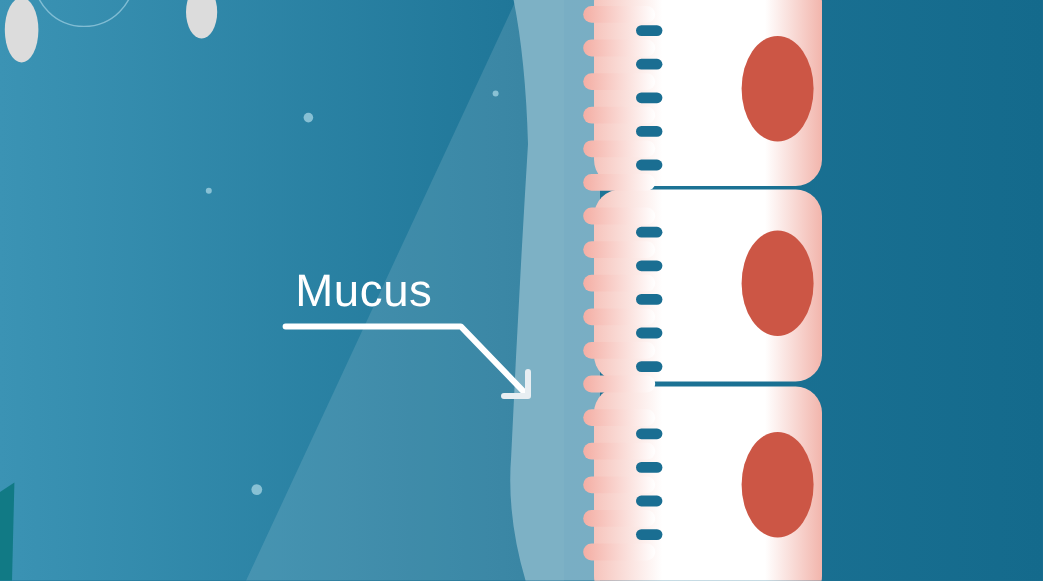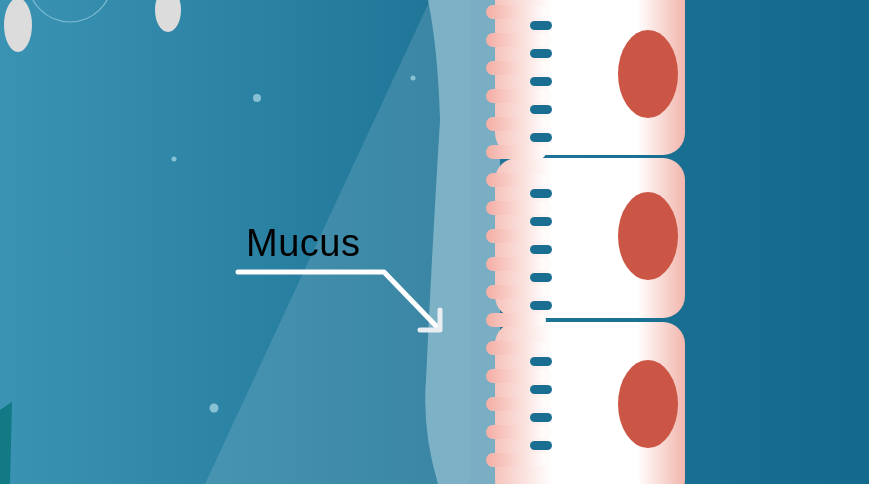--- a/index.html
+++ b/index.html
@@ -1,18 +1,18 @@
 <!DOCTYPE html>
 <html><head>
 <meta charset="utf-8">
 <style>
   html,body{margin:0;padding:0;}
   body{width:869px;height:484px;overflow:hidden;position:relative;background:#1d7192;font-family:"Liberation Sans",sans-serif;}
   svg{position:absolute;left:0;top:0;}
-  .label{position:absolute;left:246px;top:222px;font-size:38px;color:#000000;letter-spacing:0.5px;}
+  .label{position:absolute;left:246px;top:222px;font-size:38px;color:#ffffff;letter-spacing:0.5px;}
 </style>
 </head>
 <body>
 
 <svg width="869" height="484" viewBox="0 0 869 484">
   <defs>
     <linearGradient id="bg" x1="0" y1="0" x2="1" y2="0">
       <stop offset="0" stop-color="#3b93b4"></stop>
       <stop offset="0.5" stop-color="#1f7698"></stop>
       <stop offset="1" stop-color="#146a8c"></stop>

